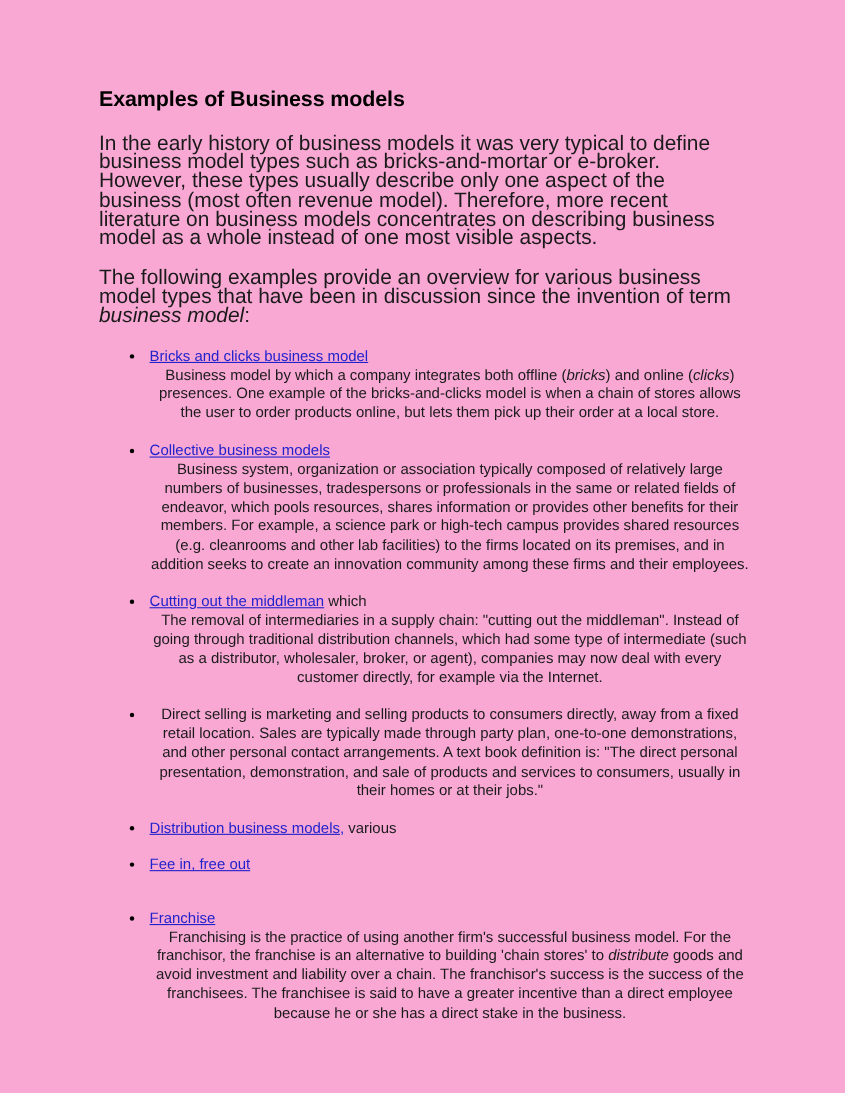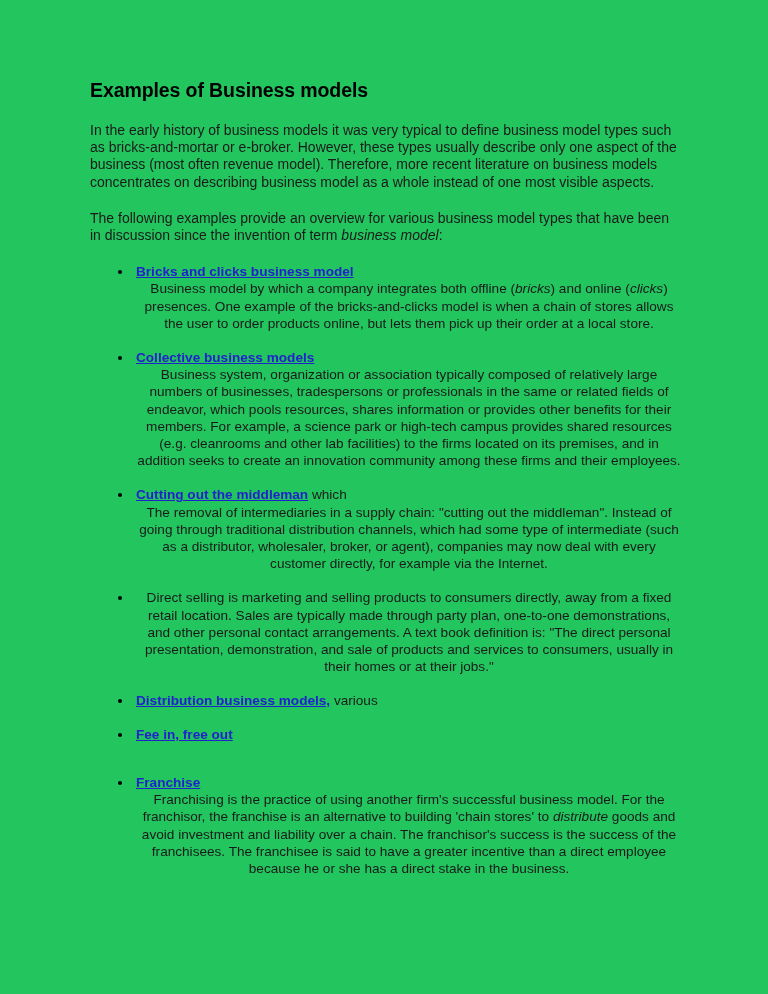--- a/index.html
+++ b/index.html
@@ -5,42 +5,42 @@
 <style>
   html, body {
     margin: 0;
     padding: 0;
     background: #ffffff;
   }
   .page {
     position: relative;
     width: 768px;
     height: 994px;
-    background: #22c55e;
+    background: #f9a8d4;
     overflow: hidden;
     font-family: "Liberation Sans", sans-serif;
     color: #000000;
     -webkit-font-smoothing: antialiased;
   }
   .content {
     position: absolute;
     left: 90px;
     top: 78px;
     width: 592px;
   }
   h1.doc-title {
     font-size: 19.5px;
     font-weight: bold;
     line-height: 24px;
     margin: 0 0 20px 0;
     letter-spacing: -0.1px;
     color: #000000;
   }
   p.para {
-    font-size: 14px;
+    font-size: 19px;
     line-height: 17.2px;
     margin: 0 0 19px 0;
     color: #1a1a1a;
     text-align: left;
   }
   p.para:last-child { margin-bottom: 0; }
 
   ul.model-list {
     list-style: none;
     margin: 0;
@@ -71,21 +71,20 @@
     background: #000000;
     border-radius: 50%;
   }
   .item-head {
     display: block;
   }
   a.wiki-link {
     color: #2222cc;
     text-decoration: underline;
     cursor: pointer;
-    font-weight: bold;
   }
   .head-suffix {
     color: #1a1a1a;
   }
   .item-body {
     display: block;
     color: #1a1a1a;
     text-align: center;
   }
   i, em { font-style: italic; }

